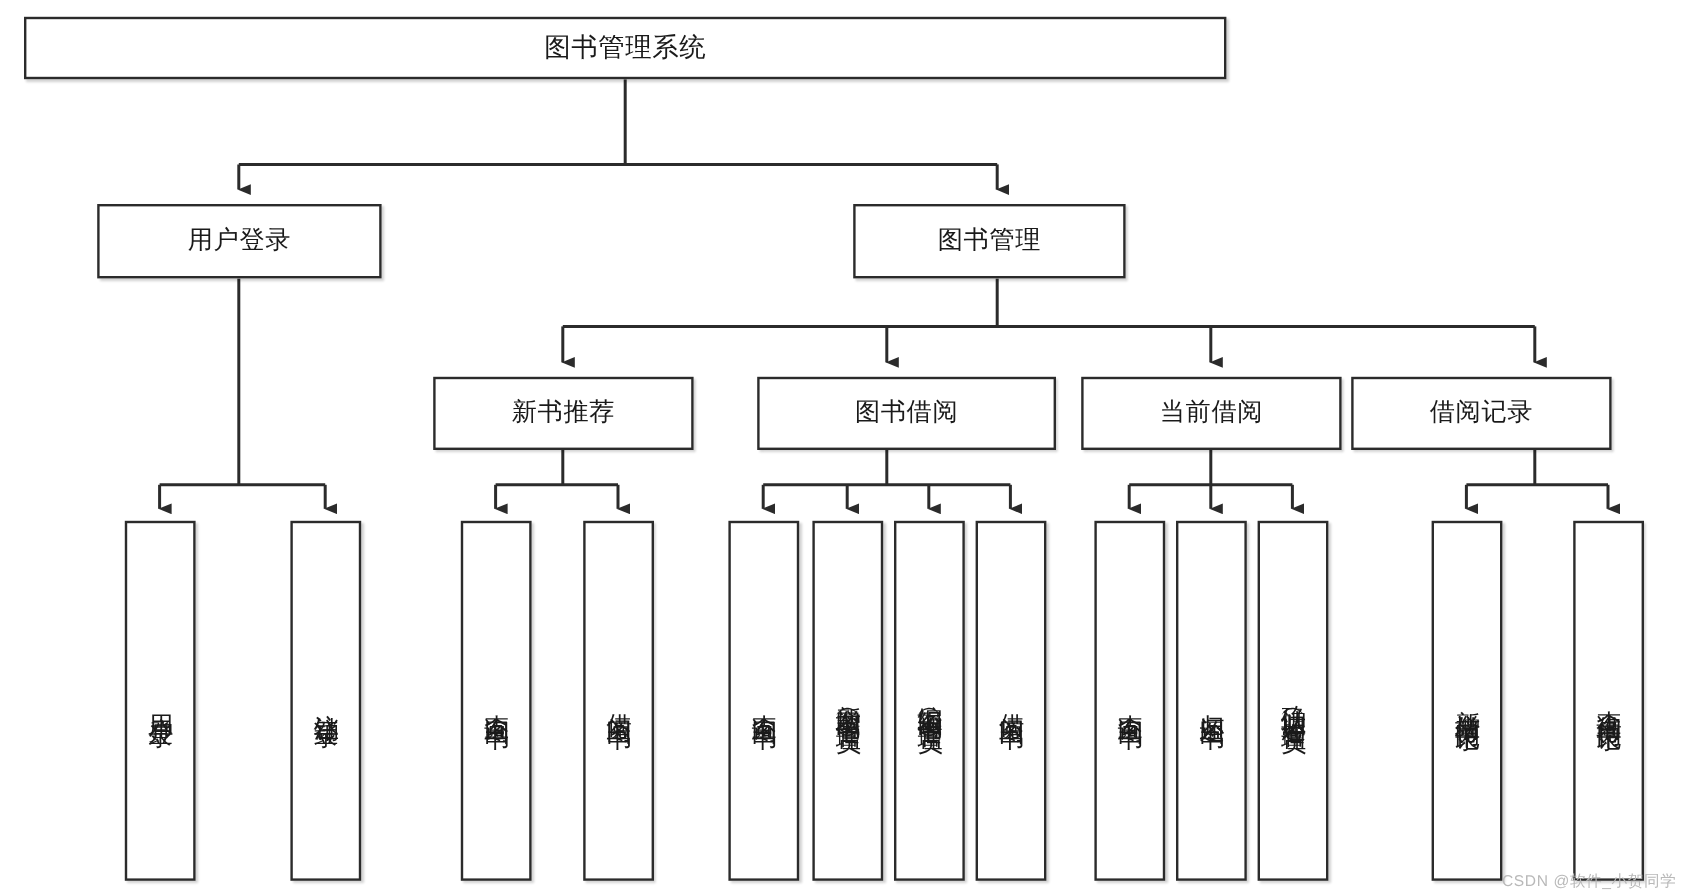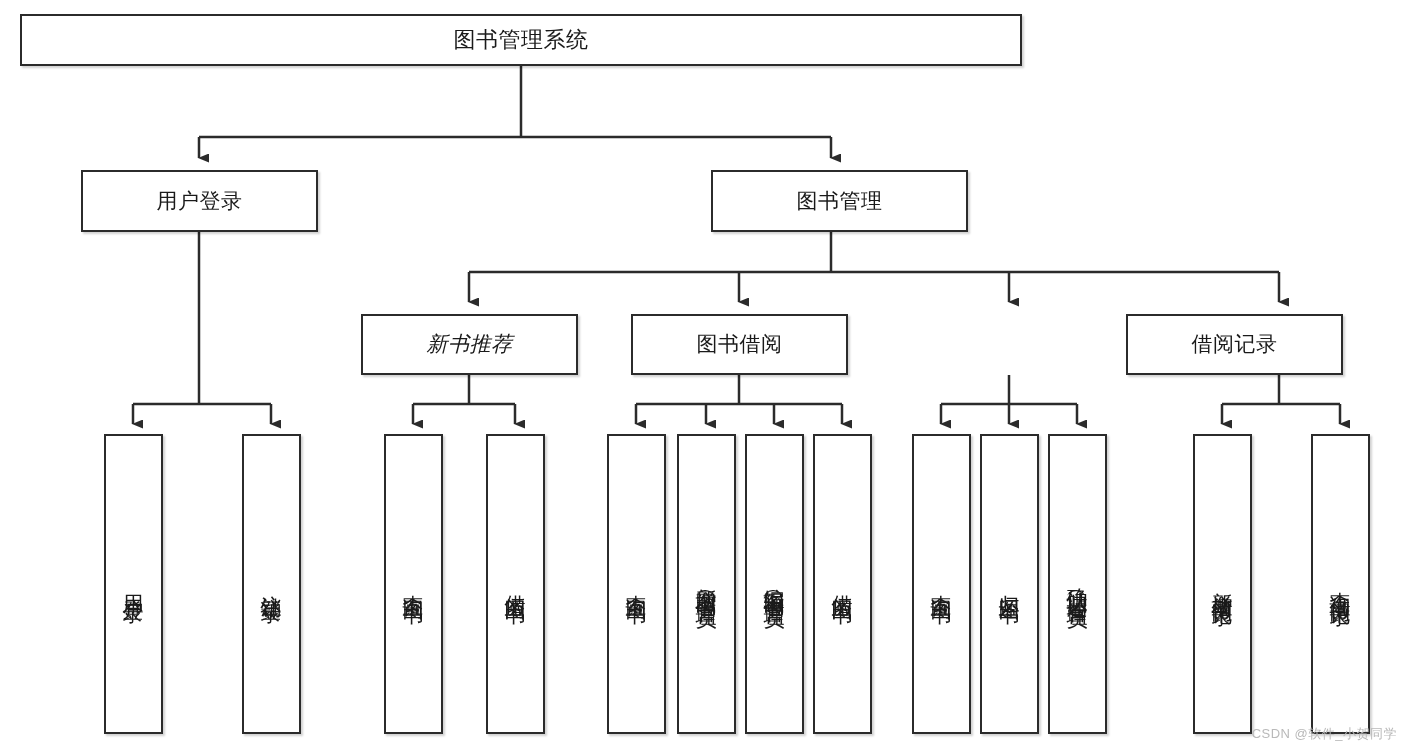--- a/index.html
+++ b/index.html
@@ -133,29 +133,32 @@
     </g>
   </svg>
 
   <div class="node h root" style="left:20px; top:14px; width:1002px; height:52px;">
     <span class="label">图书管理系统</span>
   </div>
 
   <div class="node h" style="left:81px; top:170px; width:237px; height:62px;">
     <span class="label">用户登录</span>
   </div>
-  <div class="node h" style="left:711px; top:170px; width:257px; height:62px;">
+  <div class="node h" style="left:711px; top:170px; width:227px; height:62px;">
     <span class="label">图书管理</span>
   </div>
 
-  <div class="node h" style="left:361px; top:314px; width:217px; height:61px;font-style:italic;">
+  <div class="node h" style="left:361px; top:314px; width:217px; height:61px;">
     <span class="label">新书推荐</span>
   </div>
-  <div class="node h" style="left:631px; top:314px; width:217px; height:61px;">
+  <div class="node h" style="left:631px; top:314px; width:249px; height:61px;">
     <span class="label">图书借阅</span>
+  </div>
+  <div class="node h" style="left:901px; top:314px; width:217px; height:61px;">
+    <span class="label">当前借阅</span>
   </div>
   <div class="node h" style="left:1126px; top:314px; width:217px; height:61px;">
     <span class="label">借阅记录</span>
   </div>
 
   <div class="node v" style="left:104px; top:434px; width:59px; height:300px;">
     <span class="label">用户登录</span>
   </div>
   <div class="node v" style="left:242px; top:434px; width:59px; height:300px;">
     <span class="label">注销登录</span>

